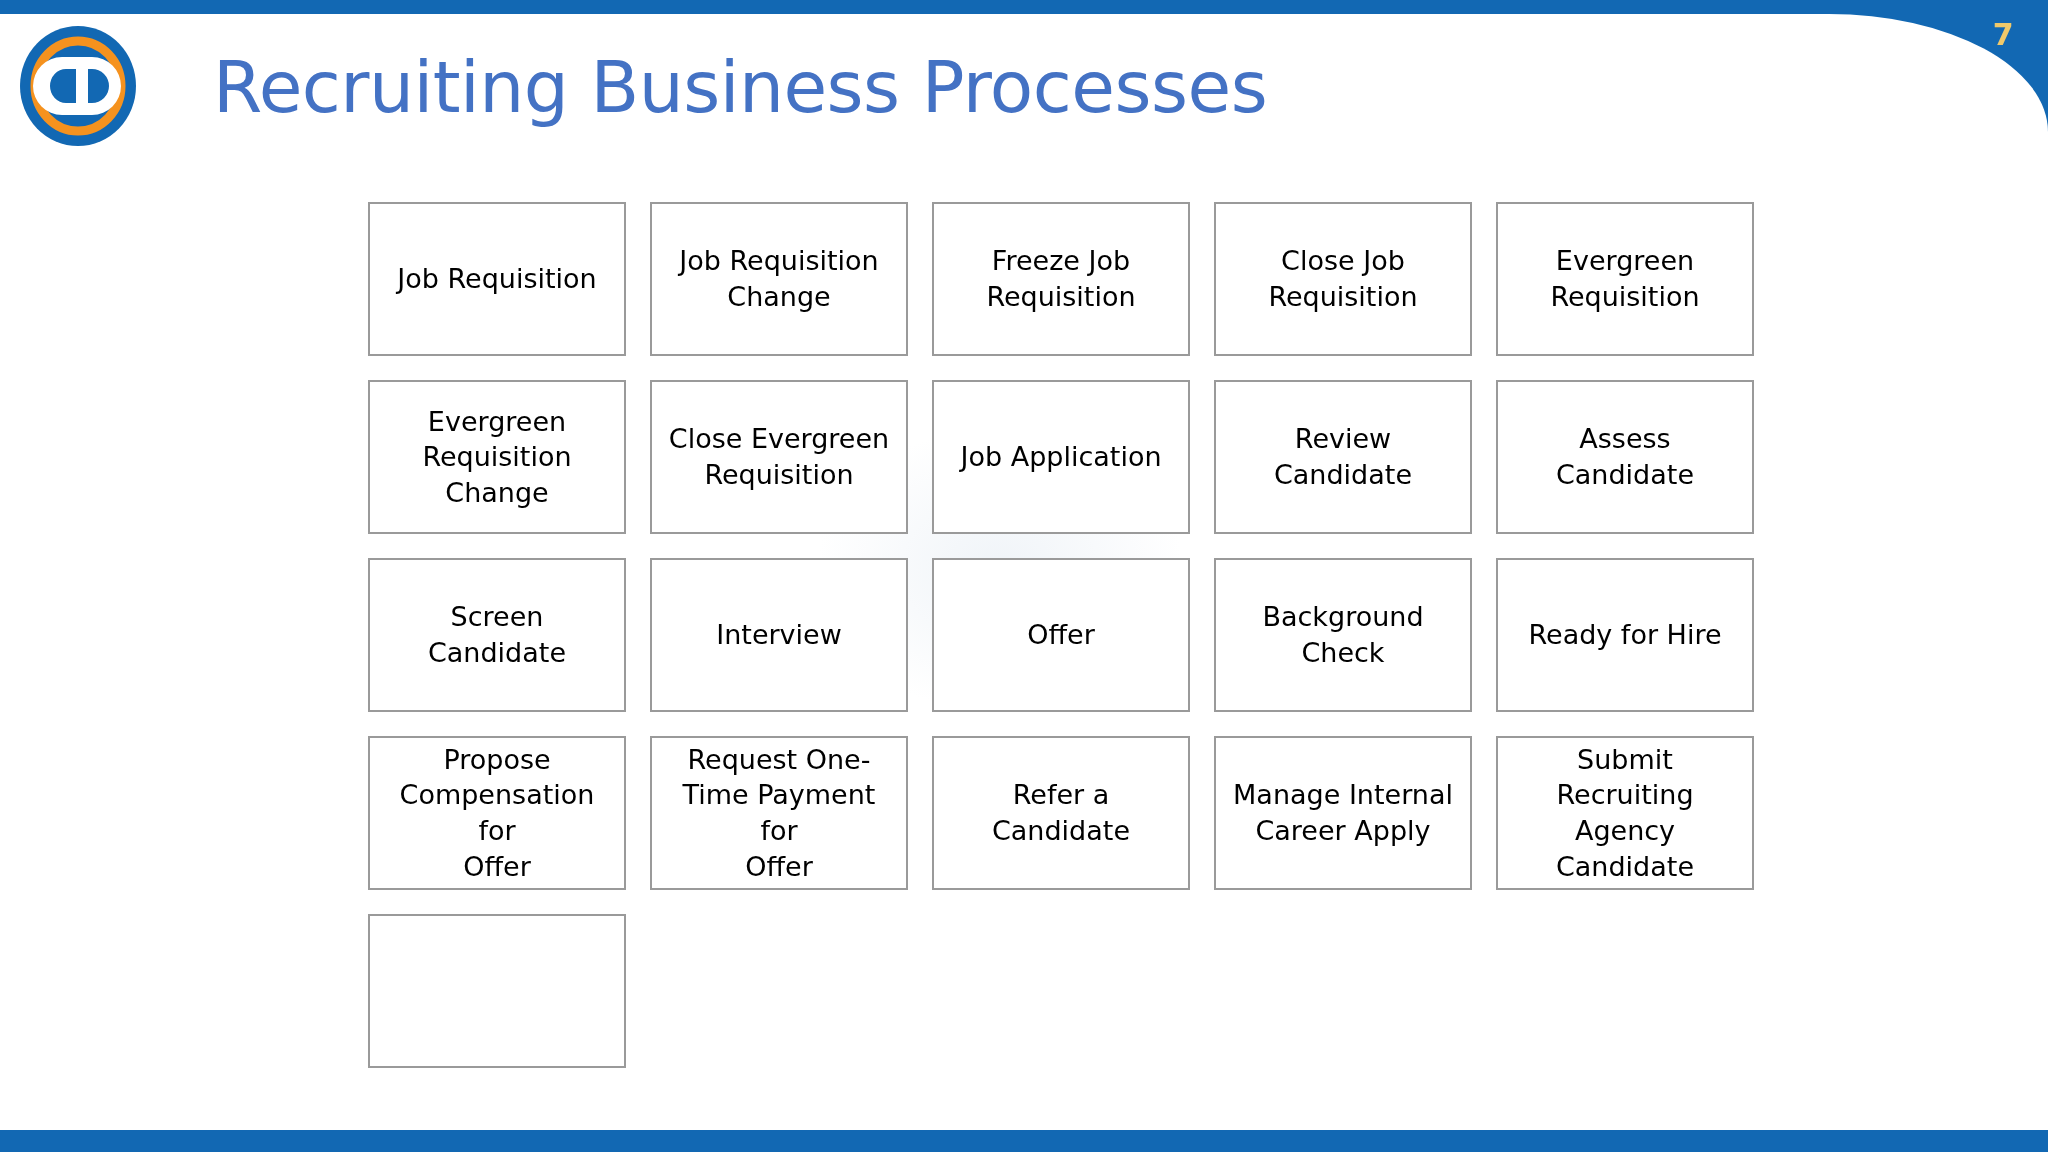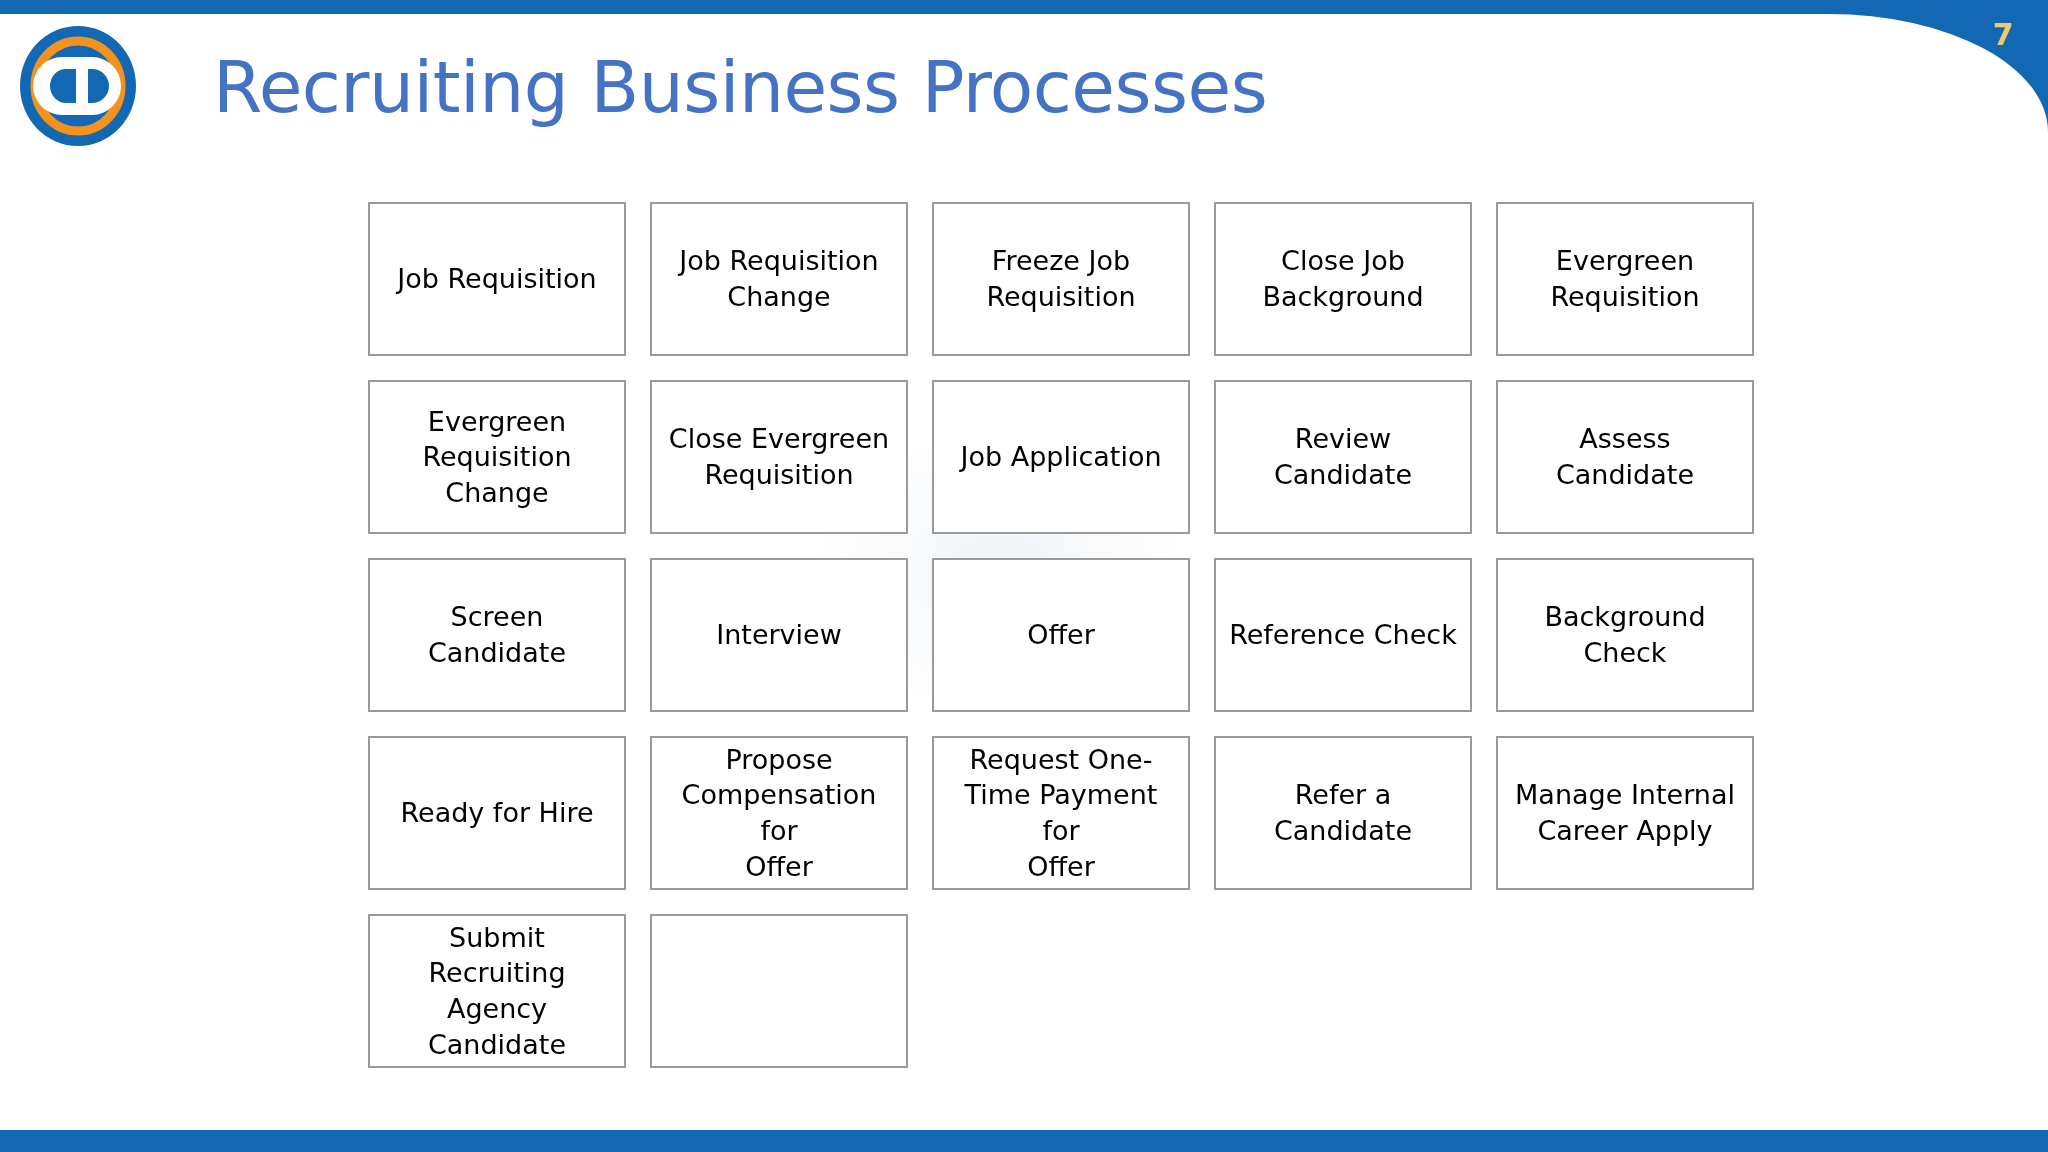--- a/index.html
+++ b/index.html
@@ -160,21 +160,21 @@
     <div class="cell">
         <span class="cell-label">Job Requisition
 Change</span>
       </div>
     <div class="cell">
         <span class="cell-label">Freeze Job
 Requisition</span>
       </div>
     <div class="cell">
         <span class="cell-label">Close Job
-Background</span>
+Requisition</span>
       </div>
     <div class="cell">
         <span class="cell-label">Evergreen
 Requisition</span>
       </div>
 
     <div class="cell">
         <span class="cell-label">Evergreen
 Requisition
 Change</span>
@@ -196,23 +196,20 @@
     <div class="cell">
         <span class="cell-label">Screen Candidate</span>
       </div>
     <div class="cell">
         <span class="cell-label">Interview</span>
       </div>
     <div class="cell">
         <span class="cell-label">Offer</span>
       </div>
     <div class="cell">
-        <span class="cell-label">Reference Check</span>
-      </div>
-    <div class="cell">
         <span class="cell-label">Background
 Check</span>
       </div>
 
     <div class="cell">
         <span class="cell-label">Ready for Hire</span>
       </div>
     <div class="cell">
         <span class="cell-label">Propose
 Compensation for

